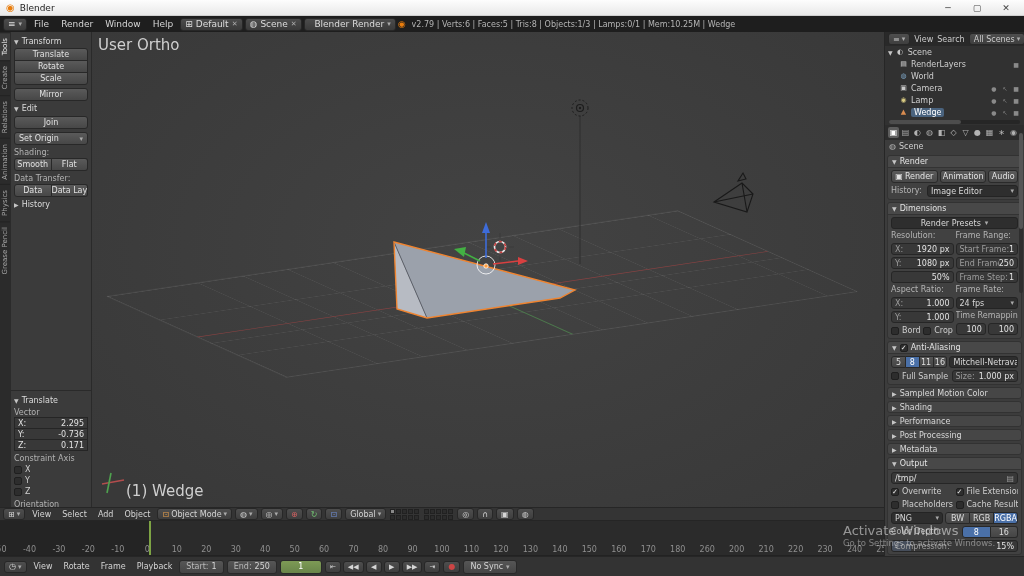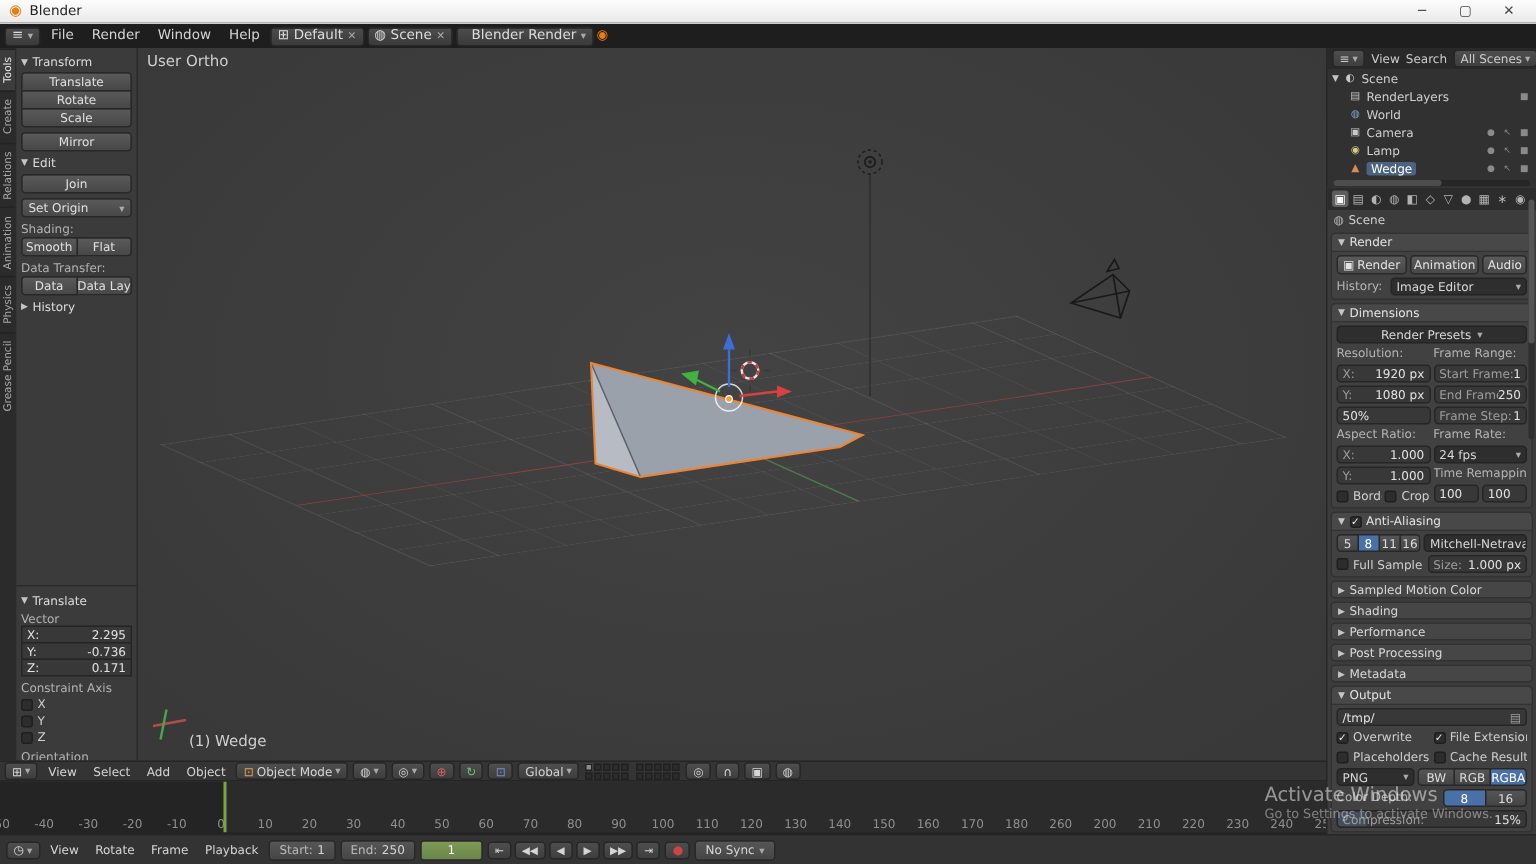--- a/index.html
+++ b/index.html
@@ -54,21 +54,21 @@
   
   #viewport{position:absolute;left:92px;top:32px;width:792px;height:475px;overflow:hidden;
     background:radial-gradient(ellipse at 50% 45%,#434343 0%,#393939 90%)}
   #grid{position:absolute;left:60px;top:82px;width:660px;height:360px;transform:scaleY(.26) rotate(-30deg);
     background:repeating-linear-gradient(to right,rgba(255,255,255,.075) 0 1px,transparent 1px 52px),
                repeating-linear-gradient(to bottom,rgba(255,255,255,.075) 0 1px,transparent 1px 52px);
     border:1px solid rgba(255,255,255,.08)}
   #axis-x{position:absolute;left:0;right:0;top:50%;height:2px;background:#8c4242}
   #axis-y{position:absolute;top:0;bottom:0;left:50%;width:2px;background:#4d7a4d}
   #vp-svg{position:absolute;left:0;top:0}
-  .vp-label{position:absolute;color:#cfcfcf;font-size:10px}
+  .vp-label{position:absolute;color:#cfcfcf;font-size:15px}
   
   #vp-header{position:absolute;left:0;top:507px;width:884px;height:14px;background:#343434;
     border-top:1px solid #262626;border-bottom:1px solid #252525;display:flex;align-items:center;gap:3px;
     padding:0 3px;font-size:8px;color:#d5d5d5}
   .hbtn{height:12px;display:inline-flex;align-items:center;gap:2px;background:linear-gradient(#4e4e4e,#3e3e3e);
     border:1px solid #272727;border-radius:3px;padding:0 4px;white-space:nowrap}
   .hmenu{padding:0 4px}
   .layers{display:grid;grid-template-columns:repeat(5,5px);grid-auto-rows:5px;gap:1px;margin:0 1px}
   .layers .cell{background:#2c2c2c;border:1px solid #212121}
   .layers .cell.on{background:#8a8a8a}
@@ -114,21 +114,21 @@
   .pbody{padding:2px 3px;display:flex;flex-direction:column;gap:2px}
   .prow{display:flex;gap:2px;align-items:center;min-width:0}
   .pbtn{flex:1;height:13px;display:inline-flex;align-items:center;justify-content:center;gap:2px;
     background:linear-gradient(#5b5b5b,#484848);border:1px solid #2a2a2a;border-radius:3px;color:#e3e3e3;
     white-space:nowrap;overflow:hidden;min-width:0}
   .pdd{height:12px;background:#2e2e2e;border:1px solid #242424;border-radius:3px;display:flex;align-items:center;
     justify-content:space-between;gap:2px;padding:0 3px;color:#d8d8d8;min-width:0;white-space:nowrap;overflow:hidden}
   .pfield{height:12px;background:#383838;border:1px solid #262626;border-radius:3px;display:flex;align-items:center;
     justify-content:space-between;padding:0 3px;color:#e2e2e2;min-width:0;white-space:nowrap;overflow:hidden;position:relative}
   .pfield .fl{color:#9d9d9d;overflow:hidden}
-  .pfield.center{justify-content:flex-start}
+  .pfield.center{justify-content:flex-end}
   .plabel{color:#b4b4b4;height:10px;white-space:nowrap;overflow:hidden}
   .col{flex:1;display:flex;flex-direction:column;gap:2px;min-width:0}
   .segb{display:flex}
   .sgi{min-width:13px;height:12px;display:inline-flex;align-items:center;justify-content:center;padding:0 2px;
     background:linear-gradient(#555,#454545);border:1px solid #282828;border-left:0;color:#ddd;flex:1}
   .sgi:first-child{border-left:1px solid #282828;border-radius:3px 0 0 3px}
   .sgi:last-child{border-radius:0 3px 3px 0}
   .sgi.on{background:#4a70a8;color:#fff}
   .collapsed{margin-top:2px;height:12px;background:#464646;border:1px solid #323232;border-radius:3px;
     display:flex;align-items:center;gap:3px;padding:0 4px;color:#d8d8d8;white-space:nowrap;overflow:hidden}
@@ -170,20 +170,21 @@
   <span class="mini-dd">
     <span>◍</span>
     <span>Scene</span>
     <span class="dd-arrow">✕</span>
   </span>
   <span class="mini-dd" style="min-width:92px;justify-content:flex-end">
     <span>Blender Render</span>
     <span class="dd-arrow">▾</span>
   </span>
   <span class="blender-logo" style="font-size:9px">◉</span>
+  <span class="stats">v2.79 | Verts:6 | Faces:5 | Tris:8 | Objects:1/3 | Lamps:0/1 | Mem:10.25M | Wedge</span>
 </div>
 
 <div id="tabstrip">
   <div class="vtab active">Tools</div>
   <div class="vtab">Create</div>
   <div class="vtab">Relations</div>
   <div class="vtab">Animation</div>
   <div class="vtab">Physics</div>
   <div class="vtab">Grease Pencil</div>
 </div>

